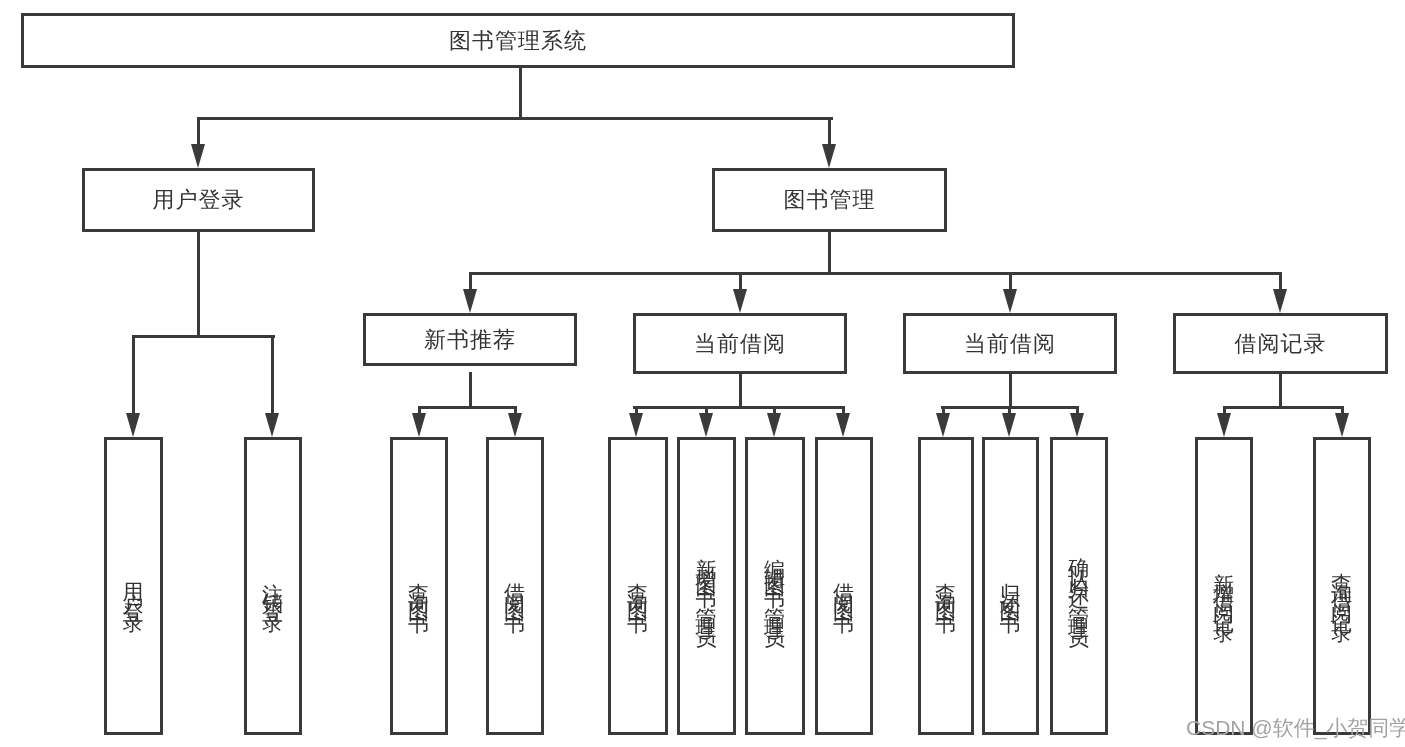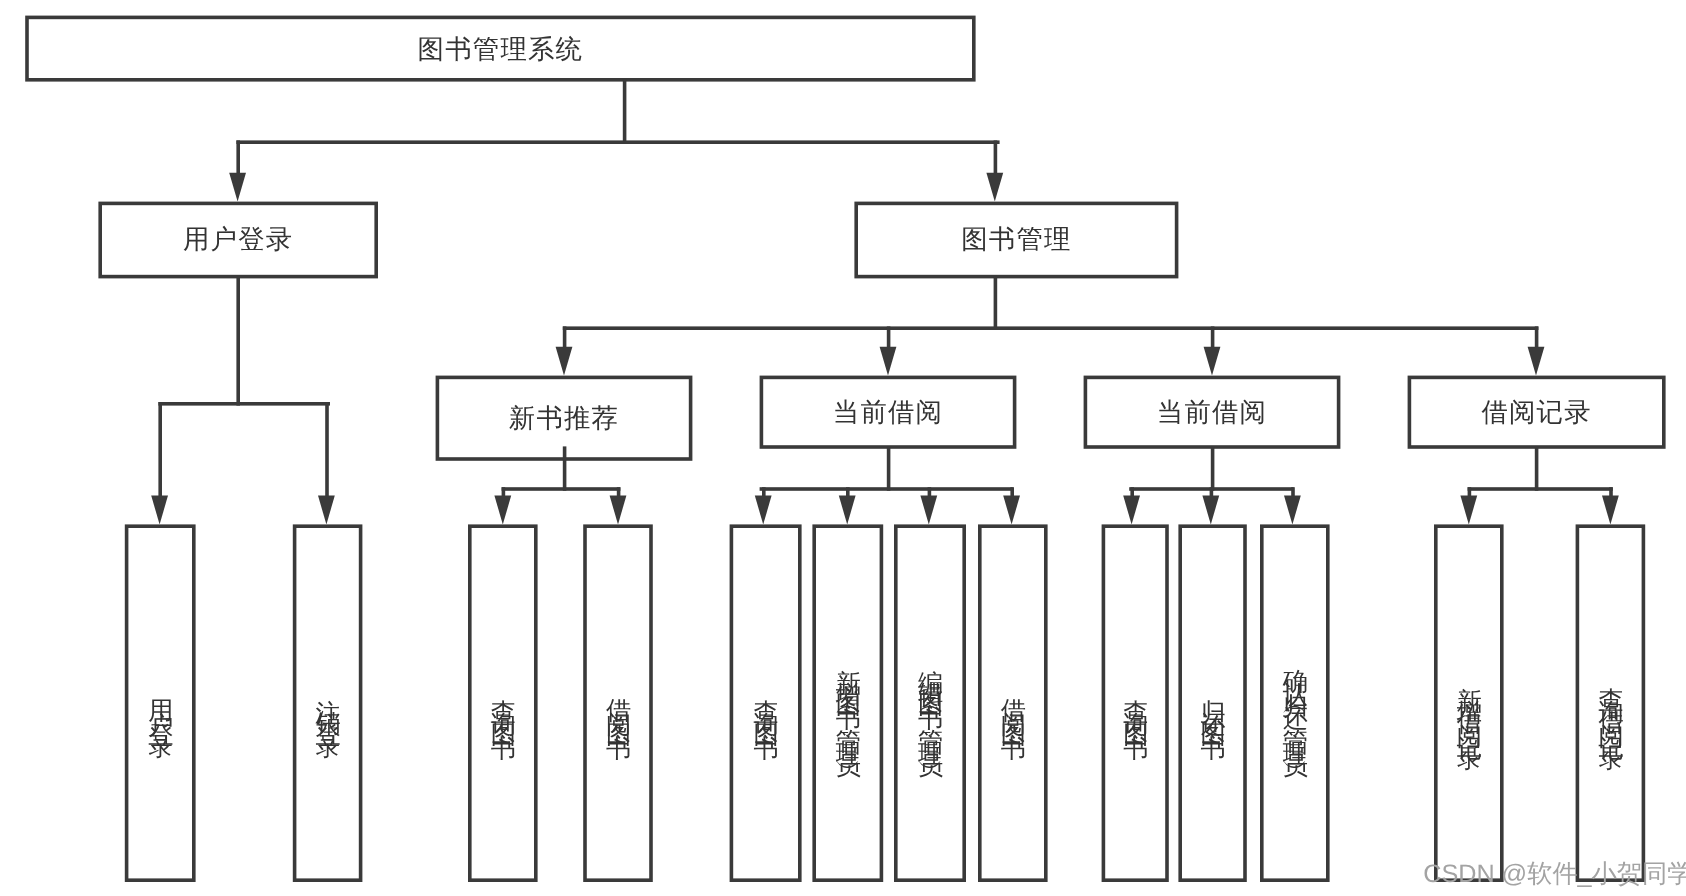--- a/index.html
+++ b/index.html
@@ -62,51 +62,51 @@
     color:var(--wm);
     white-space:nowrap;
     z-index:5;
   }
 </style>
 </head>
 <body>
 
 <div id="canvas">
 
-  <div class="node" style="left:21px;top:13px;width:792px;height:55px">图书管理系统</div>
+  <div class="node" style="left:21px;top:13px;width:994px;height:55px">图书管理系统</div>
 
   <div class="vline" style="left:519px;top:66px;height:54px"></div>
   <div class="hline" style="left:197px;top:117px;width:636px"></div>
   <div class="vline" style="left:197px;top:117px;height:30px"></div>
   <div class="arrow" style="left:191px;top:144px"></div>
   <div class="vline" style="left:828px;top:117px;height:30px"></div>
   <div class="arrow" style="left:822px;top:144px"></div>
 
   <div class="node" style="left:82px;top:168px;width:233px;height:64px">用户登录</div>
-  <div class="node" style="left:712px;top:168px;width:270px;height:64px">图书管理</div>
+  <div class="node" style="left:712px;top:168px;width:235px;height:64px">图书管理</div>
 
   <div class="vline" style="left:197px;top:230px;height:108px"></div>
   <div class="hline" style="left:132px;top:335px;width:143px"></div>
   <div class="vline" style="left:132px;top:335px;height:82px"></div>
   <div class="arrow" style="left:126px;top:413px"></div>
   <div class="vline" style="left:271px;top:335px;height:82px"></div>
   <div class="arrow" style="left:265px;top:413px"></div>
 
   <div class="vline" style="left:828px;top:230px;height:45px"></div>
   <div class="hline" style="left:469px;top:272px;width:813px"></div>
   <div class="vline" style="left:469px;top:272px;height:20px"></div>
   <div class="arrow" style="left:463px;top:289px"></div>
   <div class="vline" style="left:739px;top:272px;height:20px"></div>
   <div class="arrow" style="left:733px;top:289px"></div>
   <div class="vline" style="left:1009px;top:272px;height:20px"></div>
   <div class="arrow" style="left:1003px;top:289px"></div>
   <div class="vline" style="left:1279px;top:272px;height:20px"></div>
   <div class="arrow" style="left:1273px;top:289px"></div>
 
-  <div class="node" style="left:363px;top:313px;width:214px;height:71px">新书推荐</div>
+  <div class="node" style="left:363px;top:313px;width:214px;height:53px">新书推荐</div>
   <div class="node" style="left:633px;top:313px;width:214px;height:61px">当前借阅</div>
   <div class="node" style="left:903px;top:313px;width:214px;height:61px">当前借阅</div>
   <div class="node" style="left:1173px;top:313px;width:215px;height:61px">借阅记录</div>
 
   <div class="vline" style="left:469px;top:372px;height:37px"></div>
   <div class="hline" style="left:418px;top:406px;width:99px"></div>
   <div class="vline" style="left:418px;top:406px;height:12px"></div>
   <div class="arrow" style="left:412px;top:413px"></div>
   <div class="vline" style="left:514px;top:406px;height:12px"></div>
   <div class="arrow" style="left:508px;top:413px"></div>

